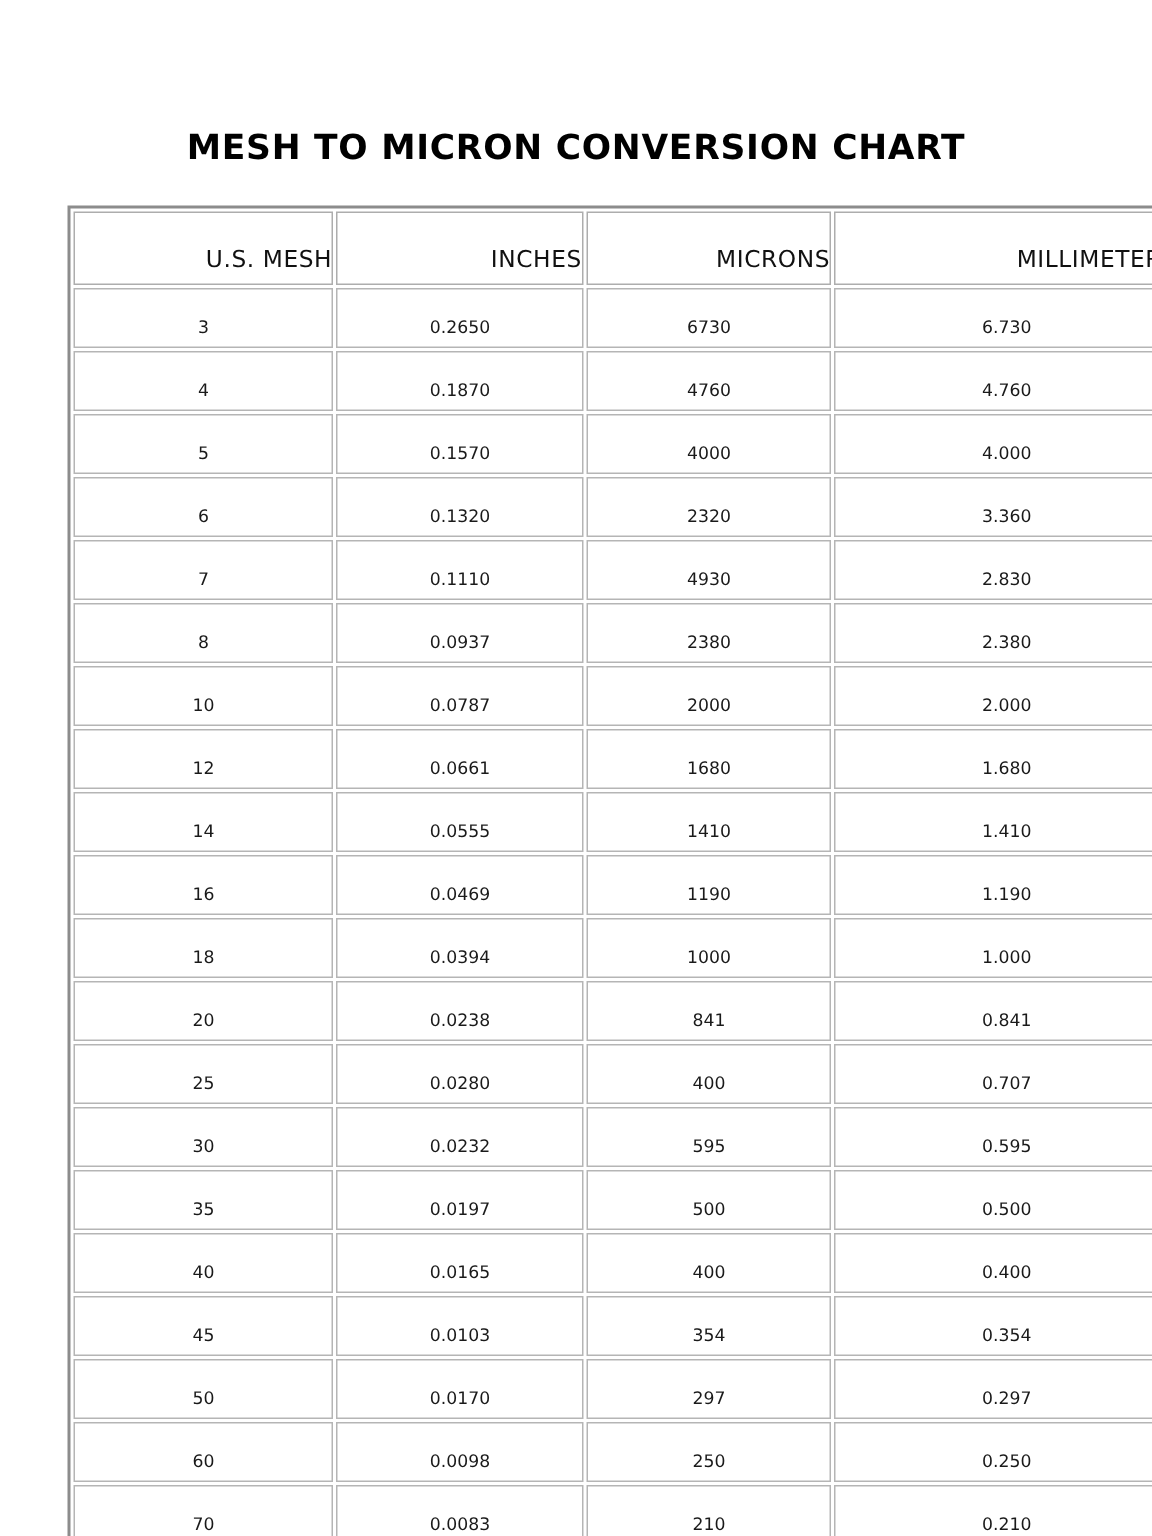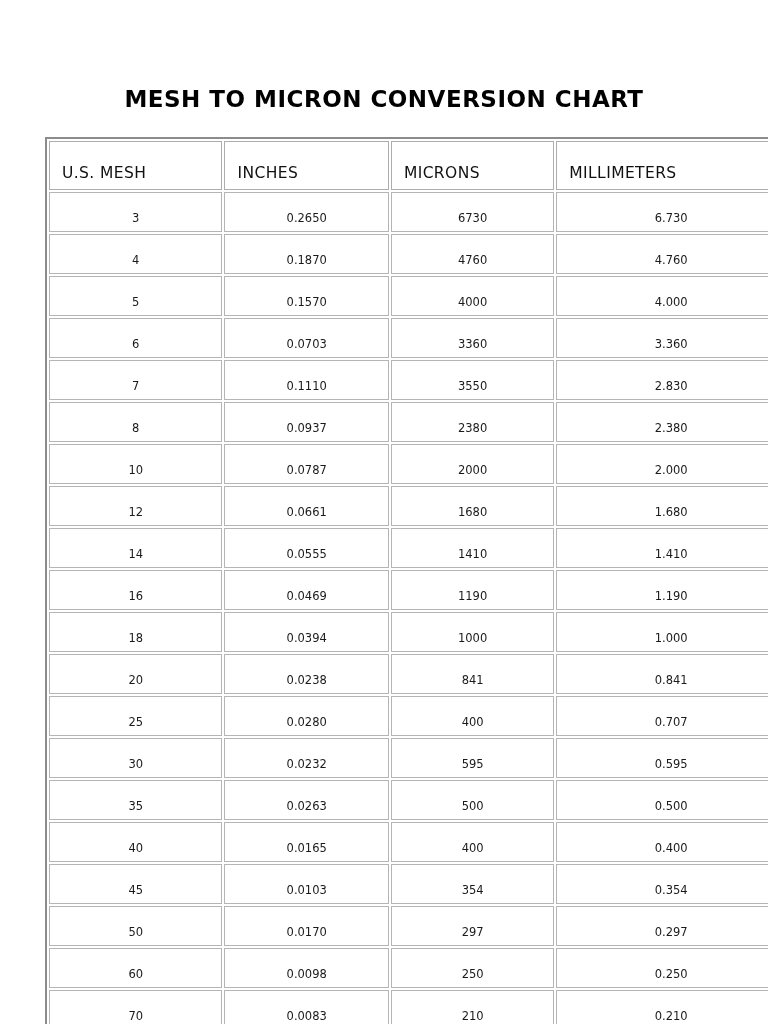--- a/index.html
+++ b/index.html
@@ -52,21 +52,21 @@
   }
   col.c1 { width: 173px; }
   col.c2 { width: 164px; }
   col.c3 { width: 163px; }
   col.c4 { width: 229px; }
   th.hcell {
     border: 1px solid #adadad;
     height: 40px;
     vertical-align: bottom;
     padding: 0 0 7px 12px;
-    text-align: left;
+    text-align: right;
     font-size: 15.5px;
     font-weight: 500;
     letter-spacing: 0.4px;
     color: #111111;
   }
   td.dcell {
     border: 1px solid #b5b5b5;
     height: 32px;
     vertical-align: bottom;
     padding: 0 0 6px 0;
@@ -113,28 +113,28 @@
             <td class="dcell">4.760</td>
           </tr>
           <tr>
             <td class="dcell">5</td>
             <td class="dcell">0.1570</td>
             <td class="dcell">4000</td>
             <td class="dcell">4.000</td>
           </tr>
           <tr>
             <td class="dcell">6</td>
-            <td class="dcell">0.0703</td>
-            <td class="dcell">3360</td>
+            <td class="dcell">0.1320</td>
+            <td class="dcell">2320</td>
             <td class="dcell">3.360</td>
           </tr>
           <tr>
             <td class="dcell">7</td>
             <td class="dcell">0.1110</td>
-            <td class="dcell">3550</td>
+            <td class="dcell">4930</td>
             <td class="dcell">2.830</td>
           </tr>
           <tr>
             <td class="dcell">8</td>
             <td class="dcell">0.0937</td>
             <td class="dcell">2380</td>
             <td class="dcell">2.380</td>
           </tr>
           <tr>
             <td class="dcell">10</td>
@@ -179,21 +179,21 @@
             <td class="dcell">0.707</td>
           </tr>
           <tr>
             <td class="dcell">30</td>
             <td class="dcell">0.0232</td>
             <td class="dcell">595</td>
             <td class="dcell">0.595</td>
           </tr>
           <tr>
             <td class="dcell">35</td>
-            <td class="dcell">0.0263</td>
+            <td class="dcell">0.0197</td>
             <td class="dcell">500</td>
             <td class="dcell">0.500</td>
           </tr>
           <tr>
             <td class="dcell">40</td>
             <td class="dcell">0.0165</td>
             <td class="dcell">400</td>
             <td class="dcell">0.400</td>
           </tr>
           <tr>

